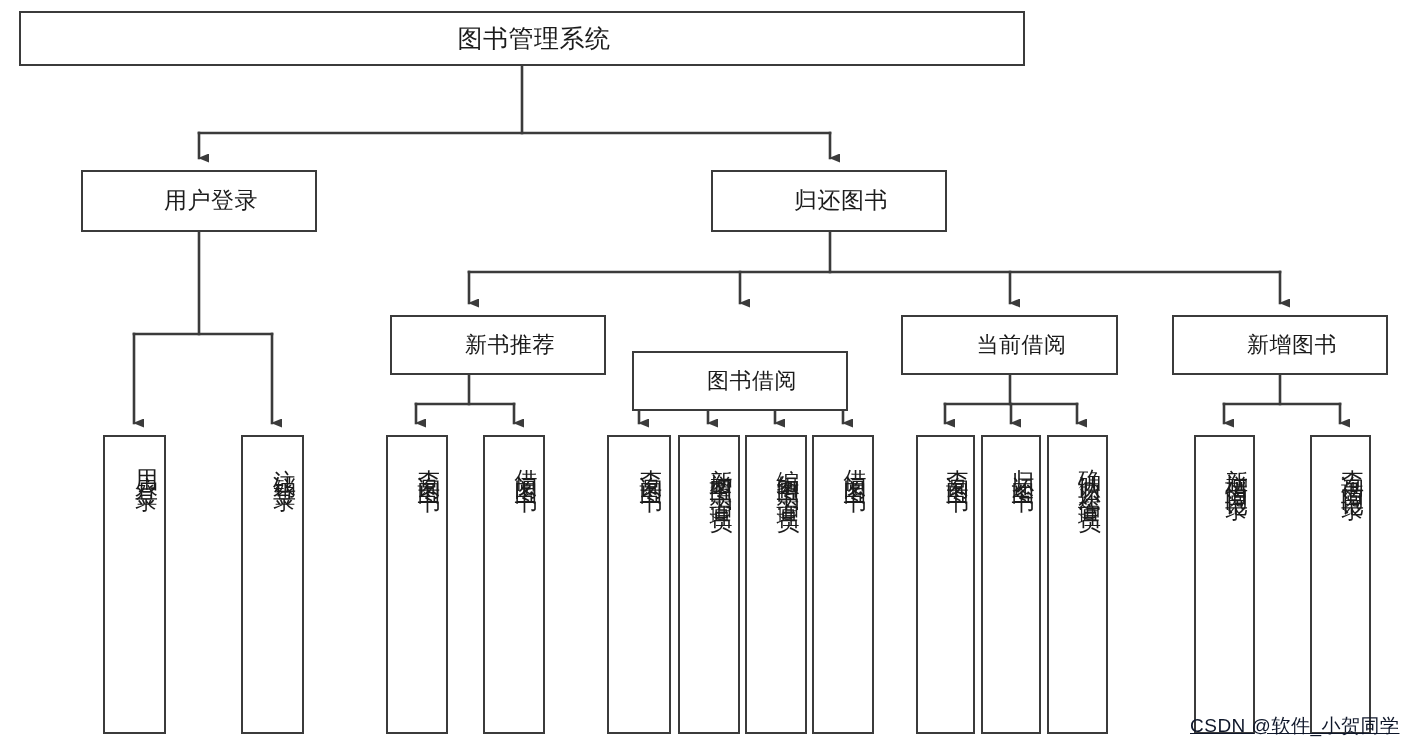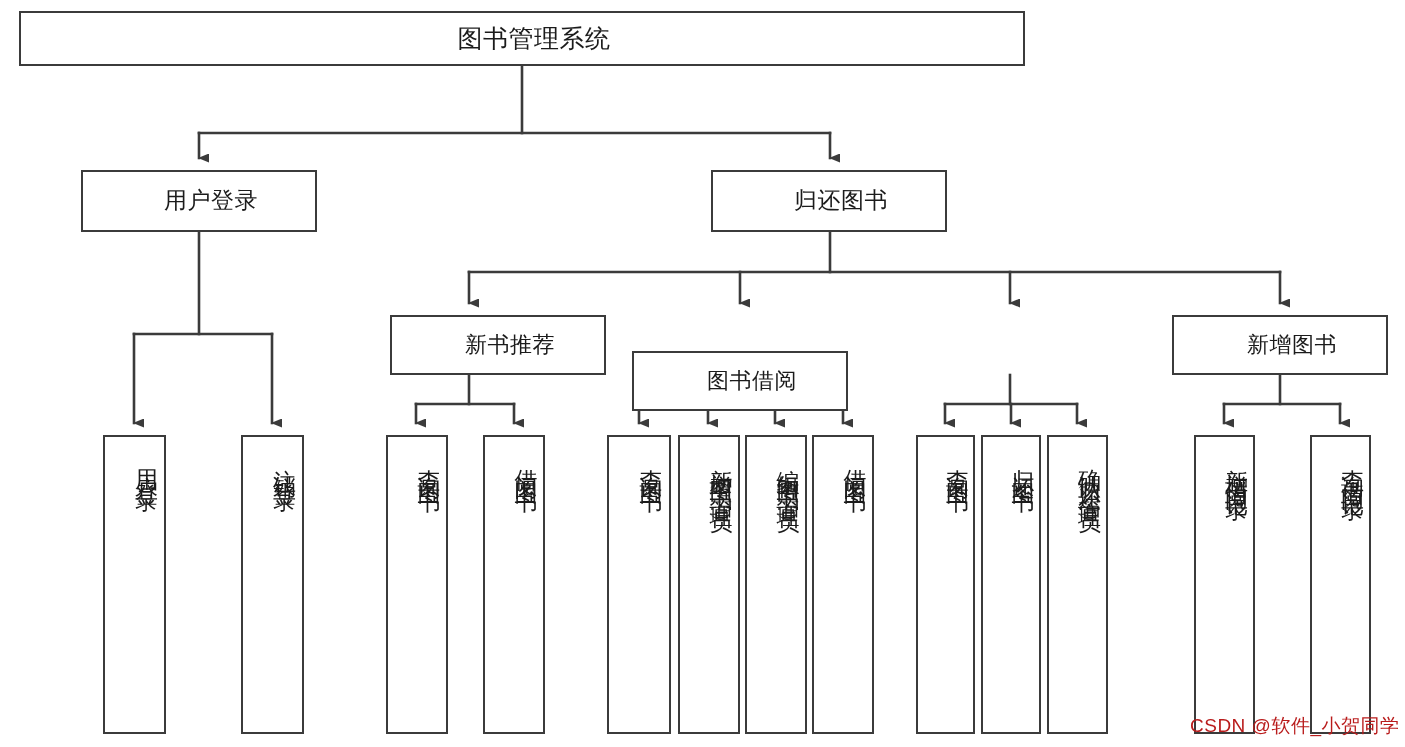--- a/index.html
+++ b/index.html
@@ -69,24 +69,25 @@
     font-size: 23px;
     line-height: 1.0;
     letter-spacing: 7px;
     white-space: nowrap;
   }
   .node.leaf.leaf-tall .node-label {
     letter-spacing: 6px;
   }
   .watermark {
     position: absolute;
-    color: #b91c1c;
+    color: #0f172a;
     font-size: 19px;
     white-space: nowrap;
     letter-spacing: 0.5px;
+    text-decoration: underline;
   }
 </style>
 </head>
 <body>
 
 <div id="diagram-root">
 
   <svg class="connectors" viewBox="0 0 1405 747" width="1405" height="747">
     <defs>
       <marker id="arrowhead" markerWidth="9" markerHeight="11" refX="4.5" refY="10" orient="auto" markerUnits="userSpaceOnUse">
@@ -153,20 +154,23 @@
   </div>
 
   <div class="node sub" style="left:361px; top:315px; width:216px; height:60px;margin-left:29px;">
     <span class="node-label">新书推荐</span>
   </div>
 
   <div class="node sub" style="left:632px; top:315px; width:216px; height:60px;margin-top:36px;">
     <span class="node-label">图书借阅</span>
   </div>
 
+  <div class="node sub" style="left:901px; top:315px; width:217px; height:60px;">
+    <span class="node-label">当前借阅</span>
+  </div>
 
   <div class="node sub" style="left:1172px; top:315px; width:216px; height:60px;">
     <span class="node-label">新增图书</span>
   </div>
 
   <div class="node leaf" style="left:103px; top:435px; width:63px; height:299px;">
     <span class="node-label">用户登录</span>
   </div>
 
   <div class="node leaf" style="left:241px; top:435px; width:63px; height:299px;">

